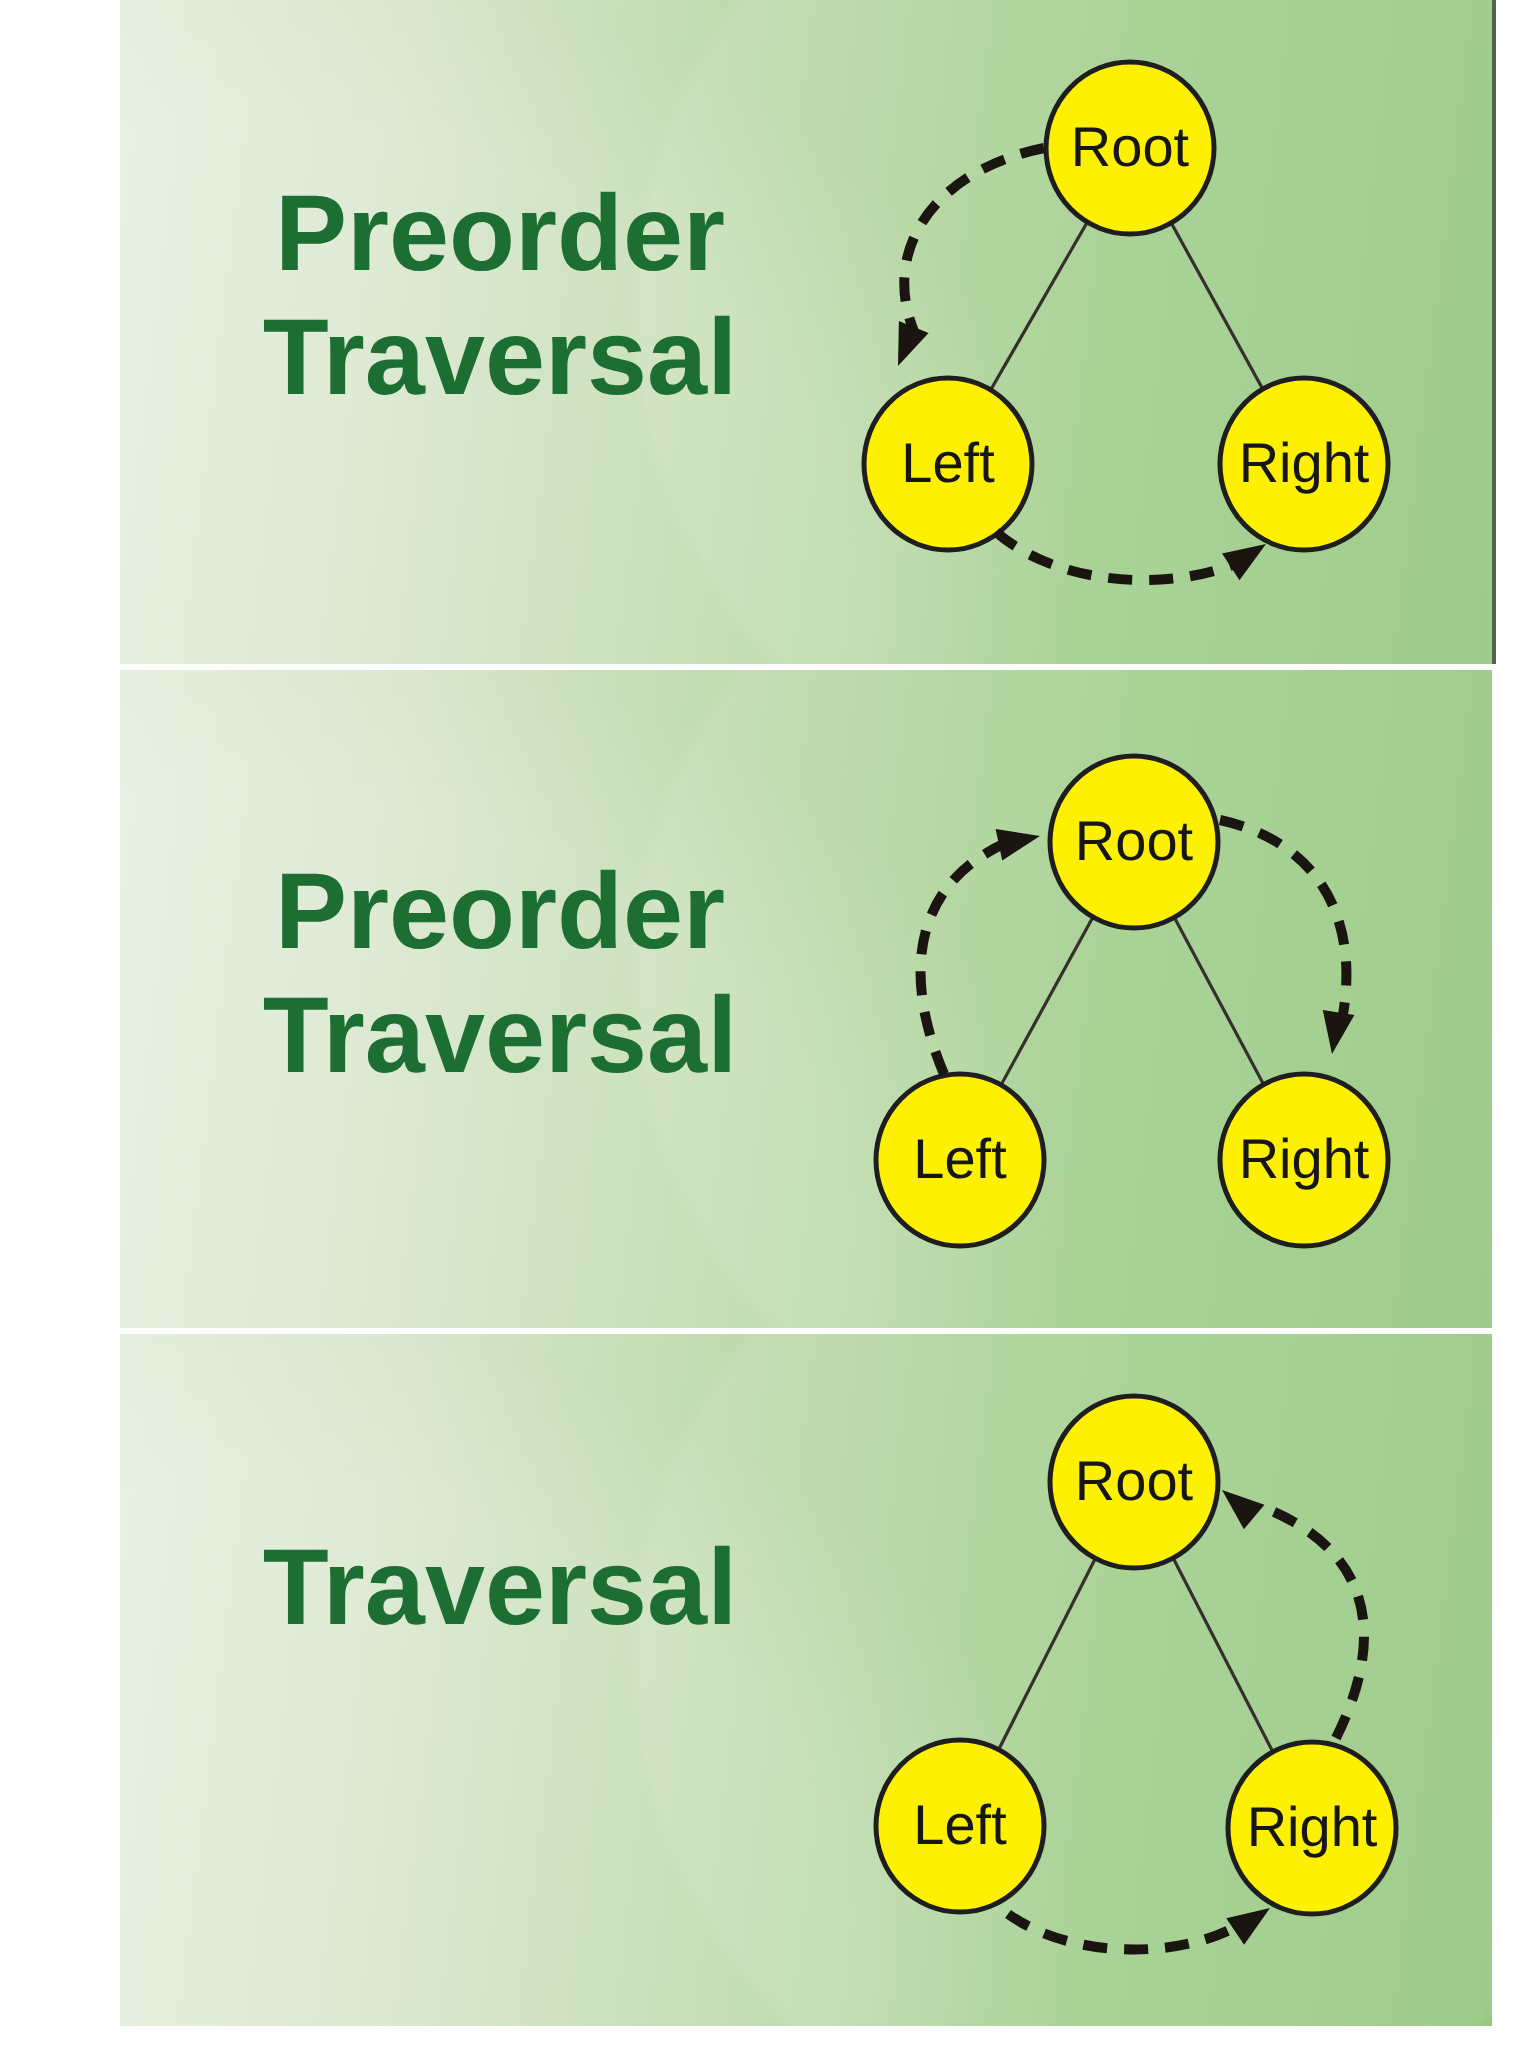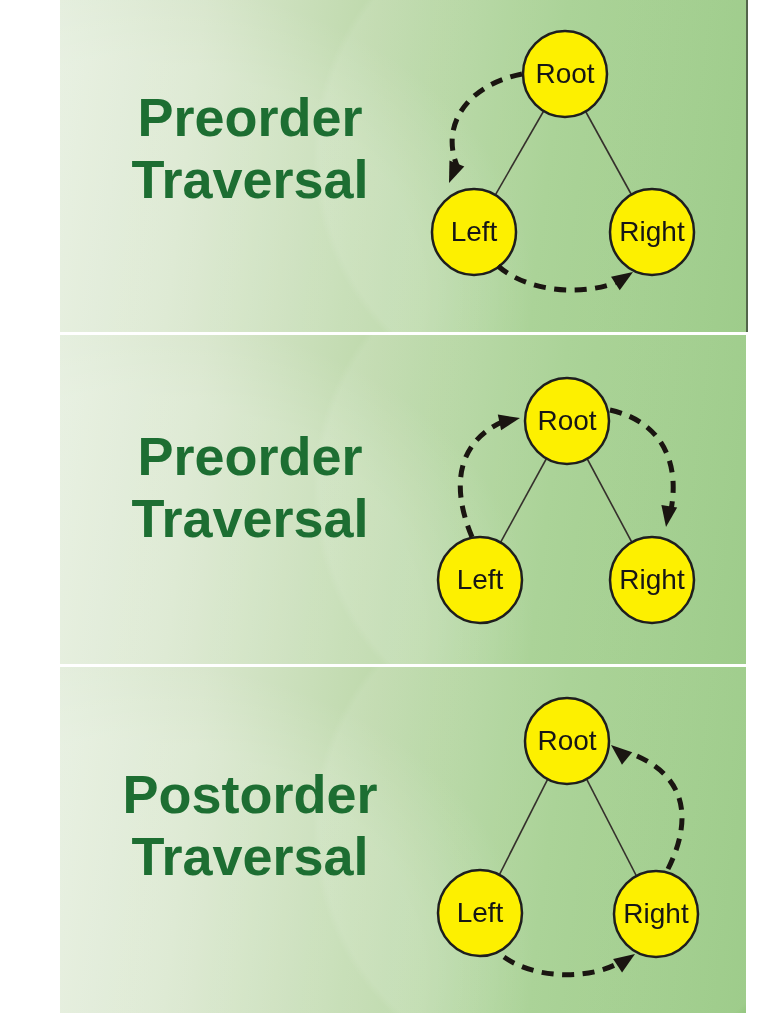--- a/index.html
+++ b/index.html
@@ -106,18 +106,17 @@
       <polygon class="arrow-head" points="0,0 -21,-8 -21,8" transform="translate(575,287) rotate(-34)"></polygon>
 
       <path class="trav-arrow" d="M 608 202 C 630 158, 632 110, 570 86"></path>
       <polygon class="arrow-head" points="0,0 -21,-8 -21,8" transform="translate(551,78) rotate(-140)"></polygon>
 
       <text class="node-label" x="507" y="83">Root</text>
       <text class="node-label" x="420" y="255">Left</text>
       <text class="node-label" x="596" y="256">Right</text>
     </svg>
     <div class="panel-title">
-      <div>Postorder</div>
       <div>Traversal</div>
     </div>
   </section>
 
 </div>
 
 </body></html>

